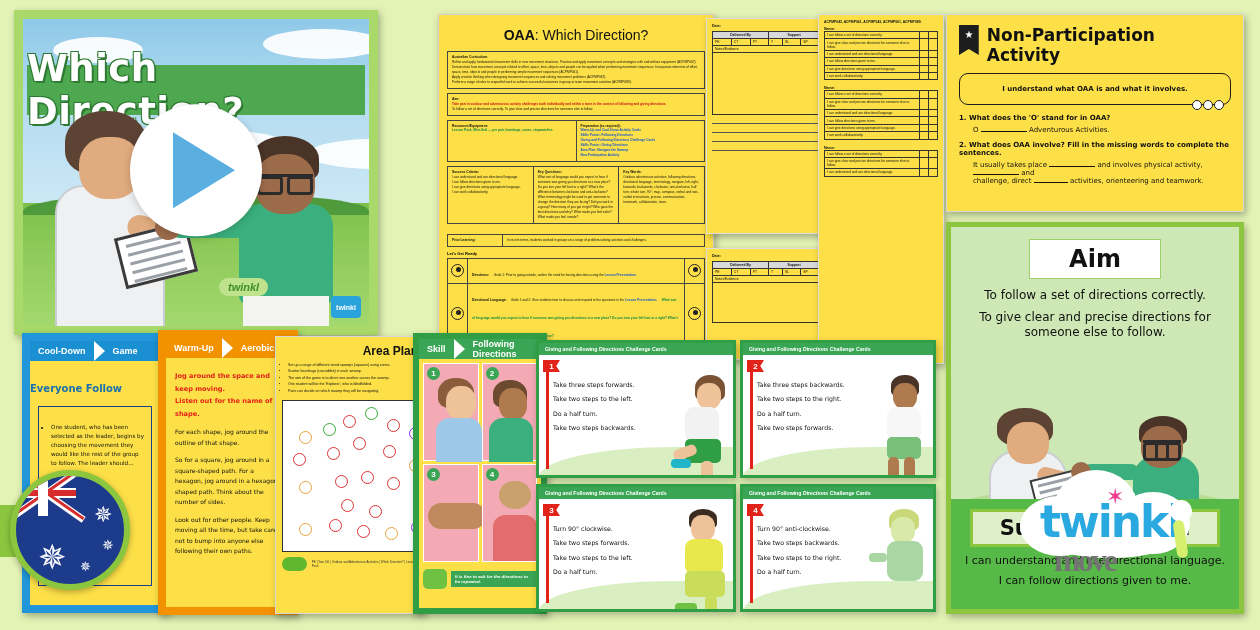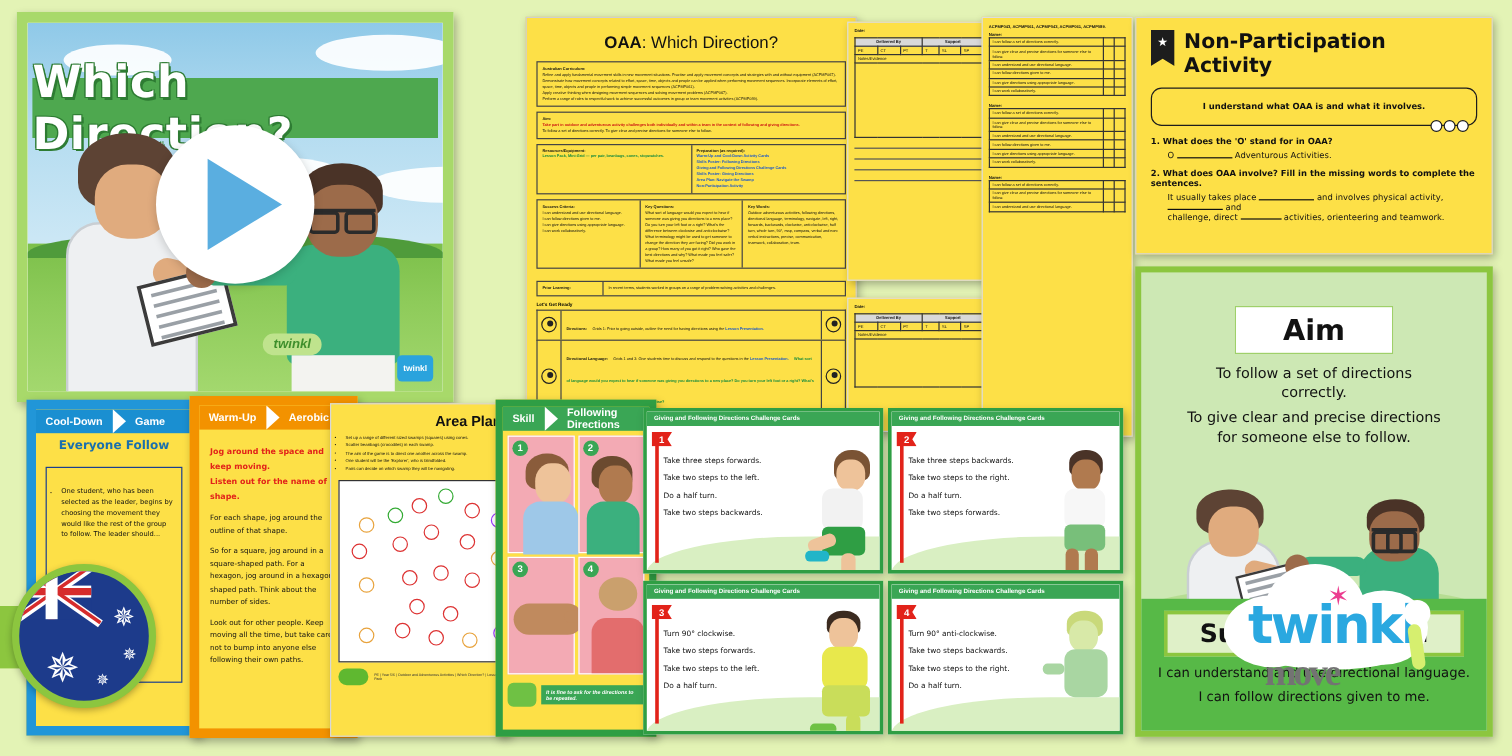--- a/index.html
+++ b/index.html
@@ -171,21 +171,21 @@
   .np-a { font-size:7px; color:#111; margin:0 0 7px 14px; font-family:"DejaVu Sans", sans-serif; }
   .blank { display:inline-block; border-bottom:1px solid #111; width:46px; }
   .blank.sm { width:34px; }
   .np-words { border:1px solid #111; display:flex; justify-content:space-around;
     padding:3px 0; margin:0 0 7px 14px; font-size:7px; font-weight:bold; color:#111;
     font-family:"DejaVu Sans", sans-serif; }
 
   
   .aimposter {
     left: 946px; top: 222px; width: 298px; height: 392px;
-    border:5px solid #8cc63f; background:#cde8b4; padding:16px; overflow:hidden;
+    border:5px solid #8cc63f; background:#cde8b4; padding:0; overflow:hidden;
   }
   .aim-card { margin:12px auto 0; width:132px; background:#fff; border:1px solid #9fd06a;
     text-align:center; padding:5px 0; }
   .aim-card span { font-size:24px; font-weight:bold; color:#111;
      font-family:"DejaVu Sans", sans-serif; }
   .aim-lines { text-align:center; margin-top:9px; padding:0 20px; }
   .aim-lines p { font-size:12px; color:#111; line-height:1.3; margin-bottom:6px;
     font-family:"DejaVu Sans", sans-serif; }
   .aim-scene { position:absolute; left:0; right:0; top:175px; height:132px; }
   .aim-ground { position:absolute; left:0; right:0; bottom:0; height:46px;
@@ -214,22 +214,22 @@
     height:20px; display:flex; align-items:center; }
   .chip-arrow { width:0;height:0; border-top:10px solid transparent;
     border-bottom:10px solid transparent; }
   .cool-hdr { background:#1a8fd1; }
   .cool-hdr .chip-arrow { border-left:11px solid #fff; }
   .warm-hdr { background:#f39200; }
   .warm-hdr .chip-arrow { border-left:11px solid #fff; }
   .skill-hdr { background:#3aa655; }
   .skill-hdr .chip-arrow { border-left:11px solid #fff; }
 
-  .cool-title { text-align:center; font-size:10px; font-weight:bold; color:#1a6fae;
-    margin-top:5px; font-family:"DejaVu Sans", sans-serif; }
+  .cool-title { font-size:10px; font-weight:bold; color:#1a6fae;
+    margin-top:22px; font-family:"DejaVu Sans", sans-serif; }
   .cool-box { margin:12px 8px; border:1px solid #1a3f8f; height:180px; padding:16px 6px 0; }
   .cool-box li { font-size:5.6px; color:#111; line-height:1.6; margin-left:6px;
     font-family:"DejaVu Sans", sans-serif; }
   .warm-body { padding:12px 9px 0; }
   .warm-body .r { color:#e2231a; font-weight:bold; font-size:6.6px; line-height:1.9;
     font-family:"DejaVu Sans", sans-serif; }
   .warm-body .b { color:#111; font-size:6px; line-height:1.75; margin-top:7px;
     font-family:"DejaVu Sans", sans-serif; }
   .area-title { text-align:right; font-size:12px; font-weight:bold; color:#111;
     padding:7px 6px 4px; font-family:"Liberation Sans", sans-serif; }

